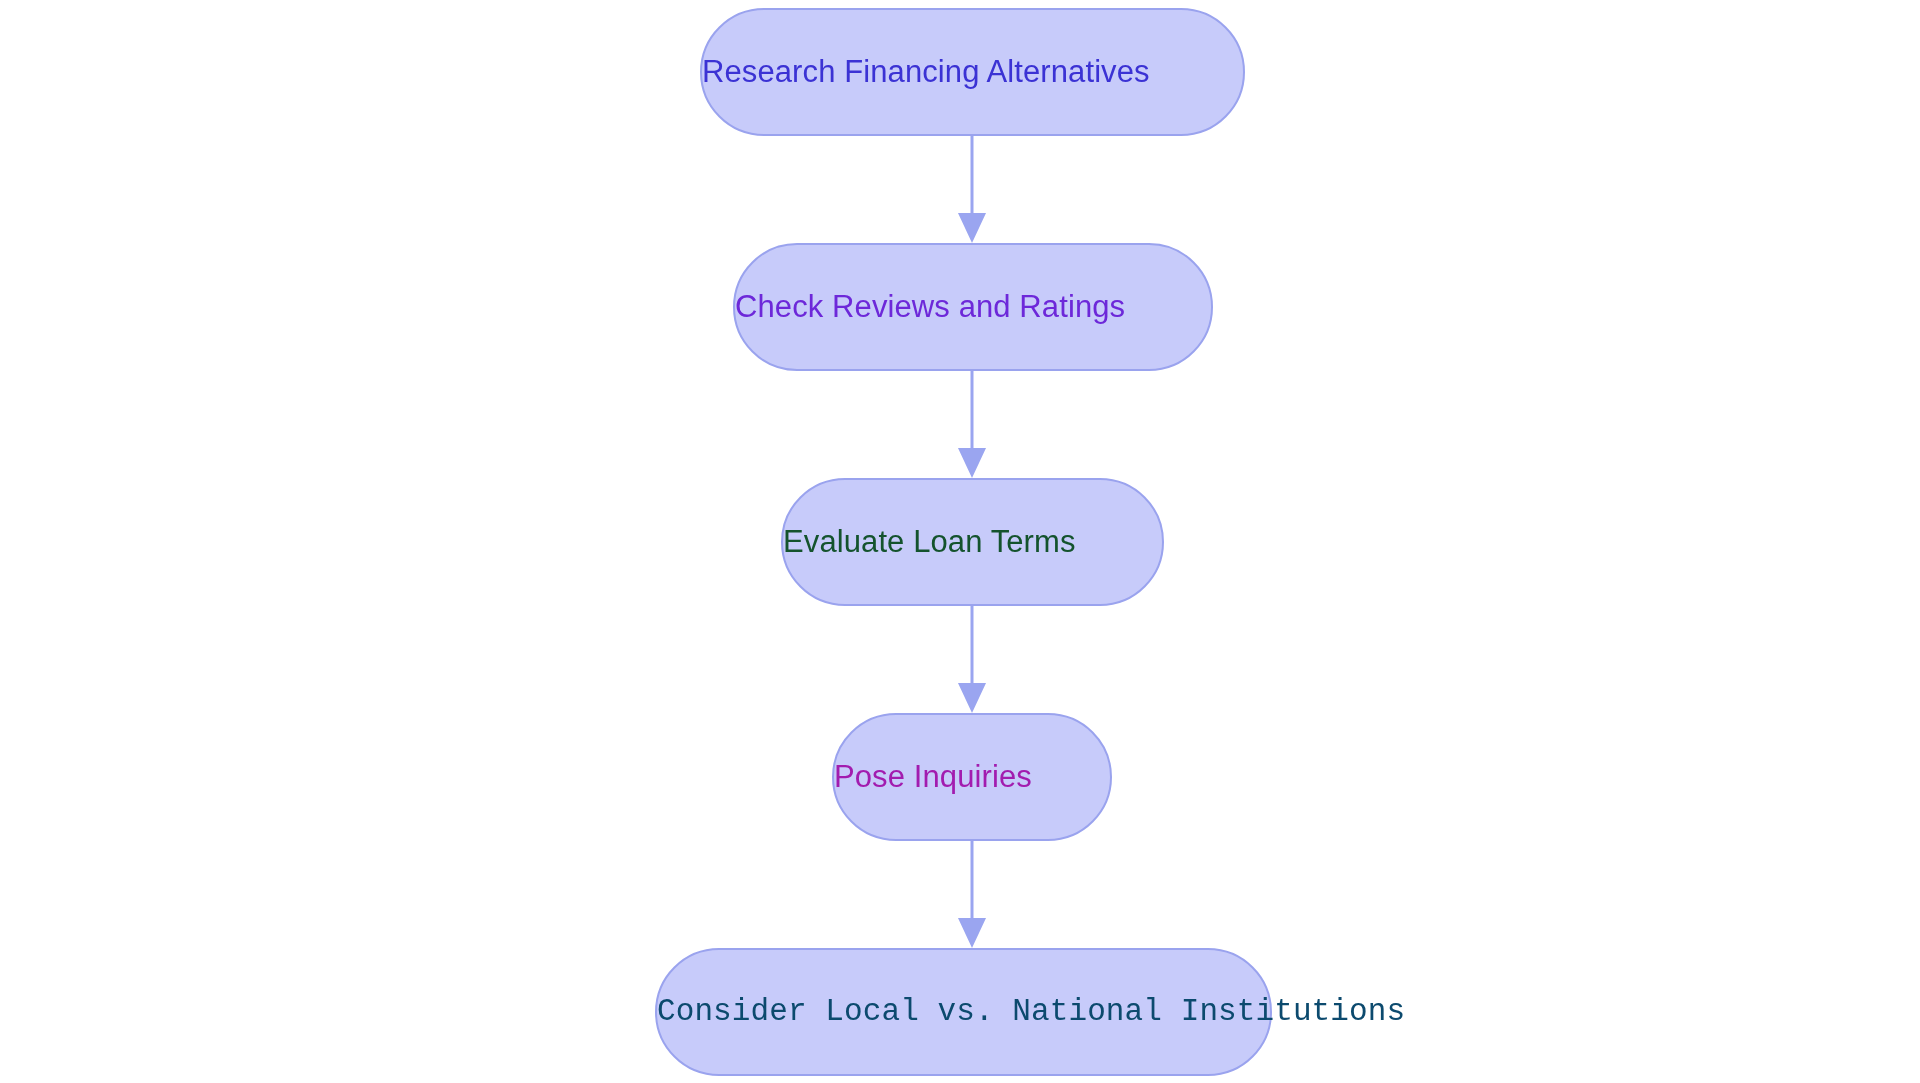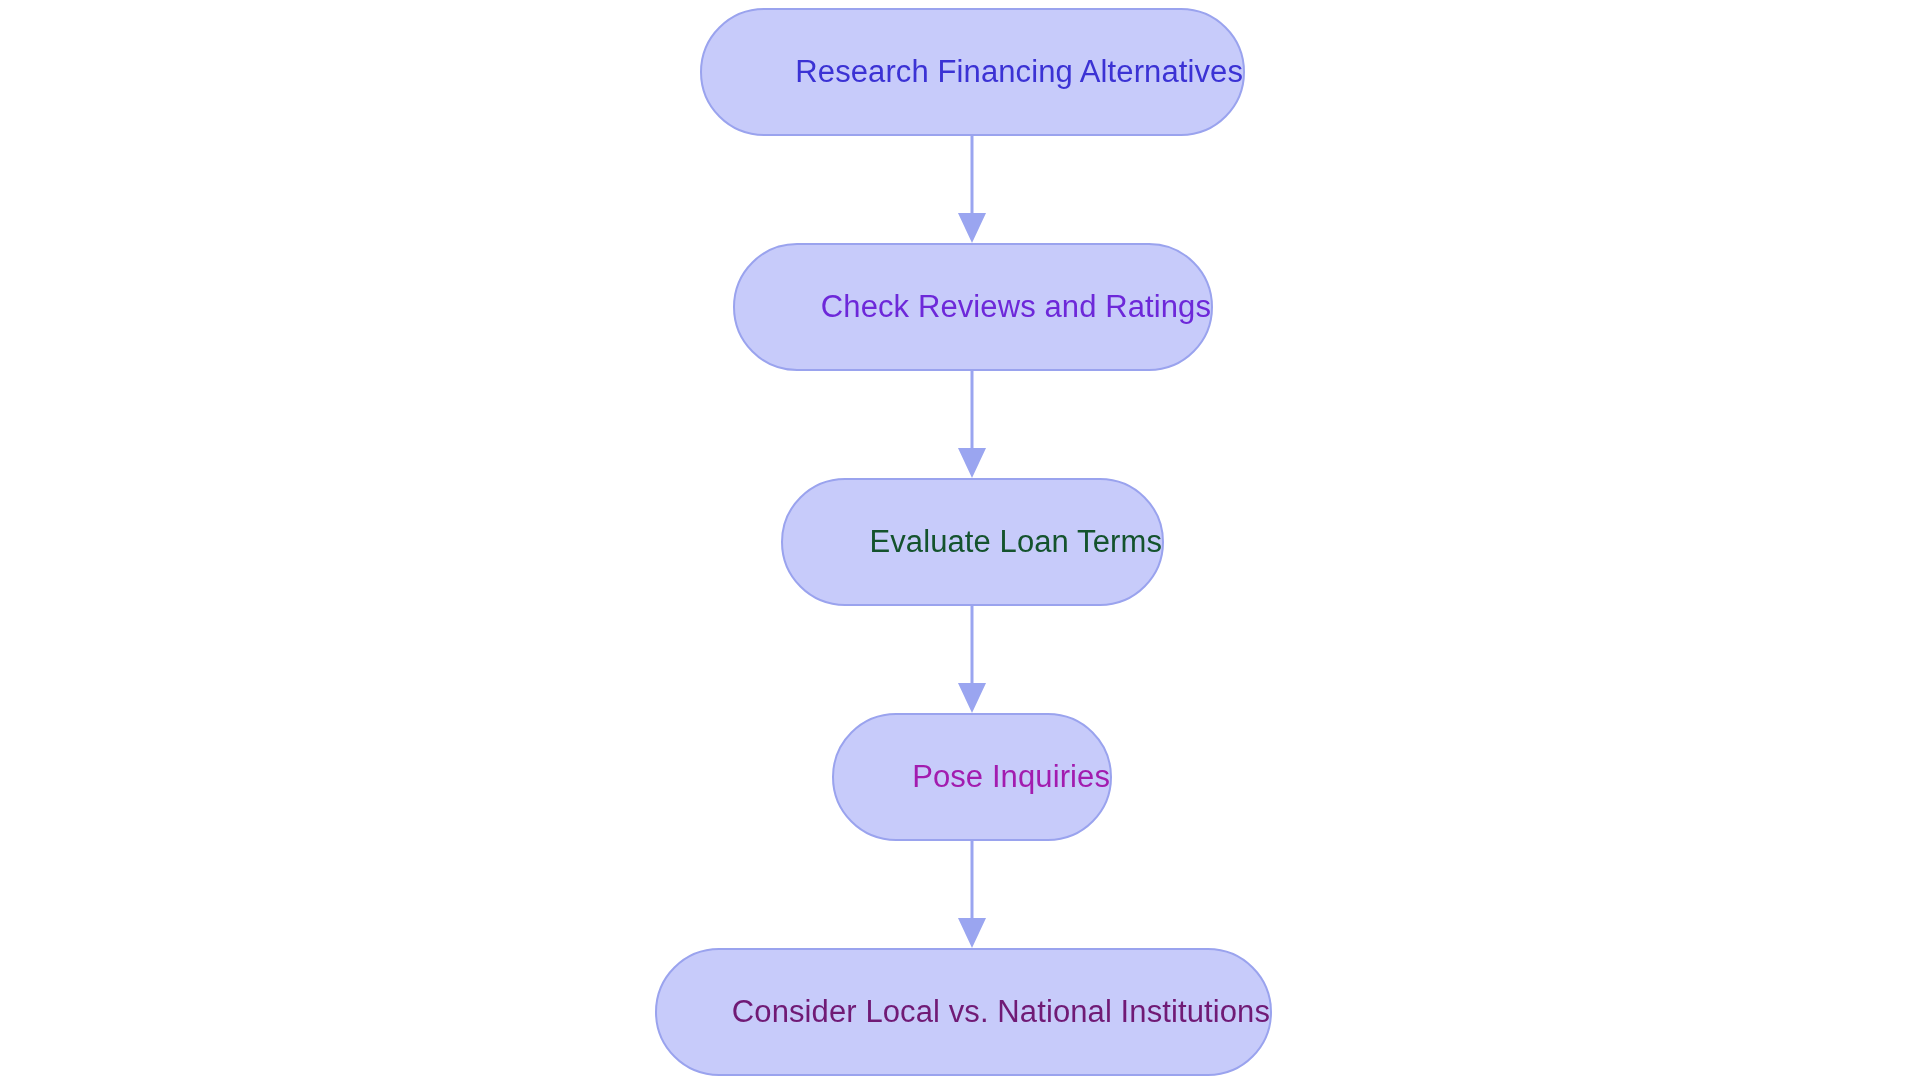--- a/index.html
+++ b/index.html
@@ -20,21 +20,21 @@
     width: 1920px;
     height: 1083px;
     background: #ffffff;
   }
 
   .flow-node {
     position: absolute;
     box-sizing: border-box;
     display: flex;
     align-items: center;
-    justify-content: flex-end;
+    justify-content: flex-start;
     background: #c7cbfa;
     border: 2px solid #9aa3ee;
     border-radius: 9999px;
     color: #3b32d4;
     font-size: 31px;
     font-weight: 400;
     letter-spacing: 0.1px;
     line-height: 1.15;
     white-space: nowrap;
     font-family: "Liberation Sans", "DejaVu Sans", sans-serif;
@@ -92,17 +92,17 @@
       <div class="flow-node" style="left: 733px; top: 243px; width: 480px; height: 128px; background: rgb(199, 203, 250); border-color: rgb(154, 163, 238);">
         <span class="node-label" style="color: #6d28d9;">Check Reviews and Ratings</span>
       </div>
       <div class="flow-node" style="left: 781px; top: 478px; width: 383px; height: 128px; background: rgb(199, 203, 250); border-color: rgb(154, 163, 238);">
         <span class="node-label" style="color: #14532d;">Evaluate Loan Terms</span>
       </div>
       <div class="flow-node" style="left: 832px; top: 713px; width: 280px; height: 128px; background: rgb(199, 203, 250); border-color: rgb(154, 163, 238);">
         <span class="node-label" style="color: #a21caf;">Pose Inquiries</span>
       </div>
       <div class="flow-node" style="left: 655px; top: 948px; width: 617px; height: 128px; background: rgb(199, 203, 250); border-color: rgb(154, 163, 238);">
-        <span class="node-label" style="color: #701a75;">Consider Local vs. National Institutions</span>
+        <span class="node-label" style="color: #0c4a6e; font-family: Liberation Mono, monospace;">Consider Local vs. National Institutions</span>
       </div>
     </div>
 
 </div>
 
 </body></html>

